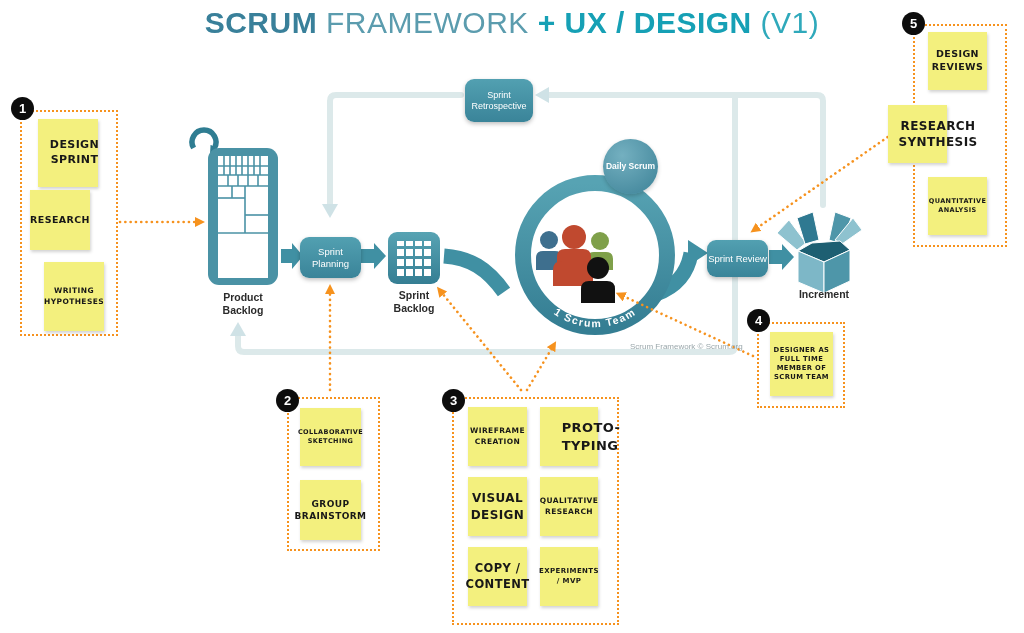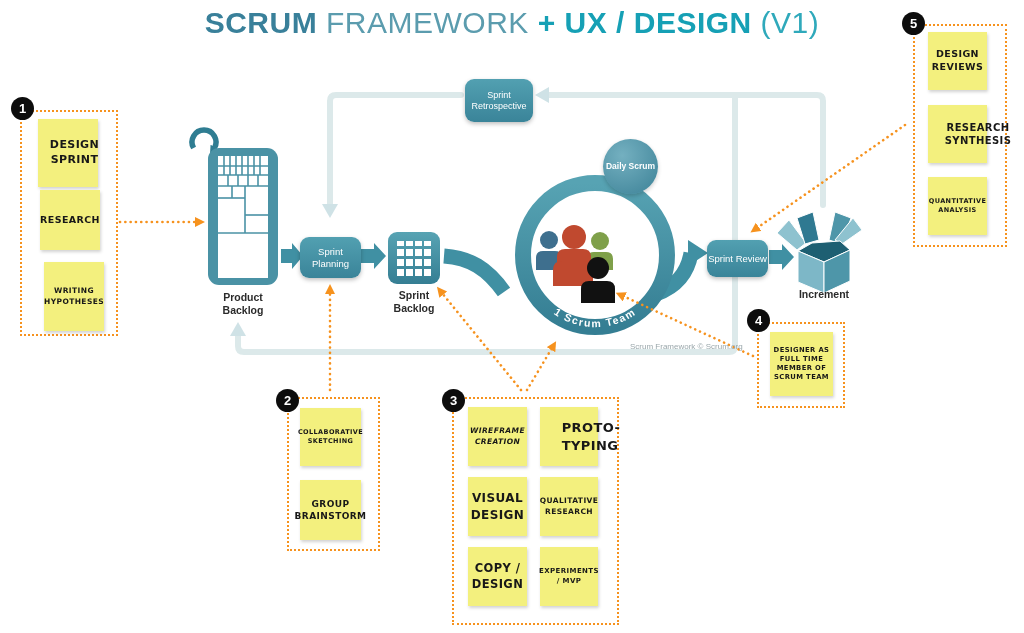--- a/index.html
+++ b/index.html
@@ -194,38 +194,38 @@
 
 <div class="abs icon-label html-layer" style="left:203px;top:291px;width:80px;">Product Backlog</div>
 <div class="abs icon-label html-layer" style="left:384px;top:289px;width:60px;">Sprint Backlog</div>
 <div class="abs icon-label html-layer" style="left:793px;top:288px;width:62px;">Increment</div>
 
 <div class="abs attribution html-layer" style="left:630px;top:342px;width:130px;">Scrum Framework © Scrum.org</div>
 
 <div class="abs group-box html-layer" style="left:20px;top:110px;width:94px;height:222px;"></div>
 <div class="abs badge html-layer" style="left:11px;top:97px;">1</div>
 <div class="abs note html-layer" style="left:38px;top:119px;width:60px;height:68px;font-size:11px;padding-left:16px;">DESIGN SPRINT</div>
-<div class="abs note html-layer" style="left:40px;top:190px;width:60px;height:60px;font-size:9.5px;">RESEARCH</div>
+<div class="abs note html-layer" style="left:30px;top:190px;width:60px;height:60px;font-size:9.5px;">RESEARCH</div>
 <div class="abs note html-layer" style="left:44px;top:262px;width:60px;height:69px;font-size:7.5px;">WRITING HYPOTHESES</div>
 
 <div class="abs group-box html-layer" style="left:287px;top:397px;width:89px;height:150px;"></div>
 <div class="abs badge html-layer" style="left:276px;top:389px;">2</div>
 <div class="abs note html-layer" style="left:300px;top:408px;width:61px;height:58px;font-size:6.5px;">COLLABORATIVE SKETCHING</div>
 <div class="abs note html-layer" style="left:300px;top:480px;width:61px;height:60px;font-size:9px;">GROUP BRAINSTORM</div>
 
 <div class="abs group-box html-layer" style="left:452px;top:397px;width:163px;height:224px;"></div>
 <div class="abs badge html-layer" style="left:442px;top:389px;">3</div>
-<div class="abs note html-layer" style="left:468px;top:407px;width:59px;height:59px;font-size:7.5px;font-style:italic;">WIREFRAME CREATION</div>
+<div class="abs note html-layer" style="left:468px;top:407px;width:59px;height:59px;font-size:7.5px;">WIREFRAME CREATION</div>
 <div class="abs note html-layer" style="left:540px;top:407px;width:58px;height:59px;font-size:13px;padding-left:45px;">PROTO-TYPING</div>
 <div class="abs note html-layer" style="left:468px;top:477px;width:59px;height:59px;font-size:12px;">VISUAL DESIGN</div>
 <div class="abs note html-layer" style="left:540px;top:477px;width:58px;height:59px;font-size:7.5px;">QUALITATIVE RESEARCH</div>
-<div class="abs note html-layer" style="left:468px;top:547px;width:59px;height:59px;font-size:11.5px;">COPY / DESIGN</div>
+<div class="abs note html-layer" style="left:468px;top:547px;width:59px;height:59px;font-size:11.5px;">COPY / CONTENT</div>
 <div class="abs note html-layer" style="left:540px;top:547px;width:58px;height:59px;font-size:7px;">EXPERIMENTS / MVP</div>
 
 <div class="abs group-box html-layer" style="left:757px;top:322px;width:84px;height:82px;"></div>
 <div class="abs badge html-layer" style="left:747px;top:309px;">4</div>
 <div class="abs note html-layer" style="left:770px;top:332px;width:63px;height:64px;font-size:6.8px;">DESIGNER AS FULL TIME MEMBER OF SCRUM TEAM</div>
 
 <div class="abs group-box html-layer" style="left:913px;top:24px;width:90px;height:219px;"></div>
 <div class="abs badge html-layer" style="left:902px;top:12px;">5</div>
 <div class="abs note html-layer" style="left:928px;top:32px;width:59px;height:58px;font-size:9.5px;">DESIGN REVIEWS</div>
-<div class="abs note html-layer" style="left:928px;top:105px;width:59px;height:58px;font-size:10px;padding-left:44px;">RESEARCH SYNTHESIS</div>
+<div class="abs note html-layer" style="left:888px;top:105px;width:59px;height:58px;font-size:12px;padding-left:44px;">RESEARCH SYNTHESIS</div>
 <div class="abs note html-layer" style="left:928px;top:177px;width:59px;height:58px;font-size:6.5px;">QUANTITATIVE ANALYSIS</div>
 
 </body></html>

